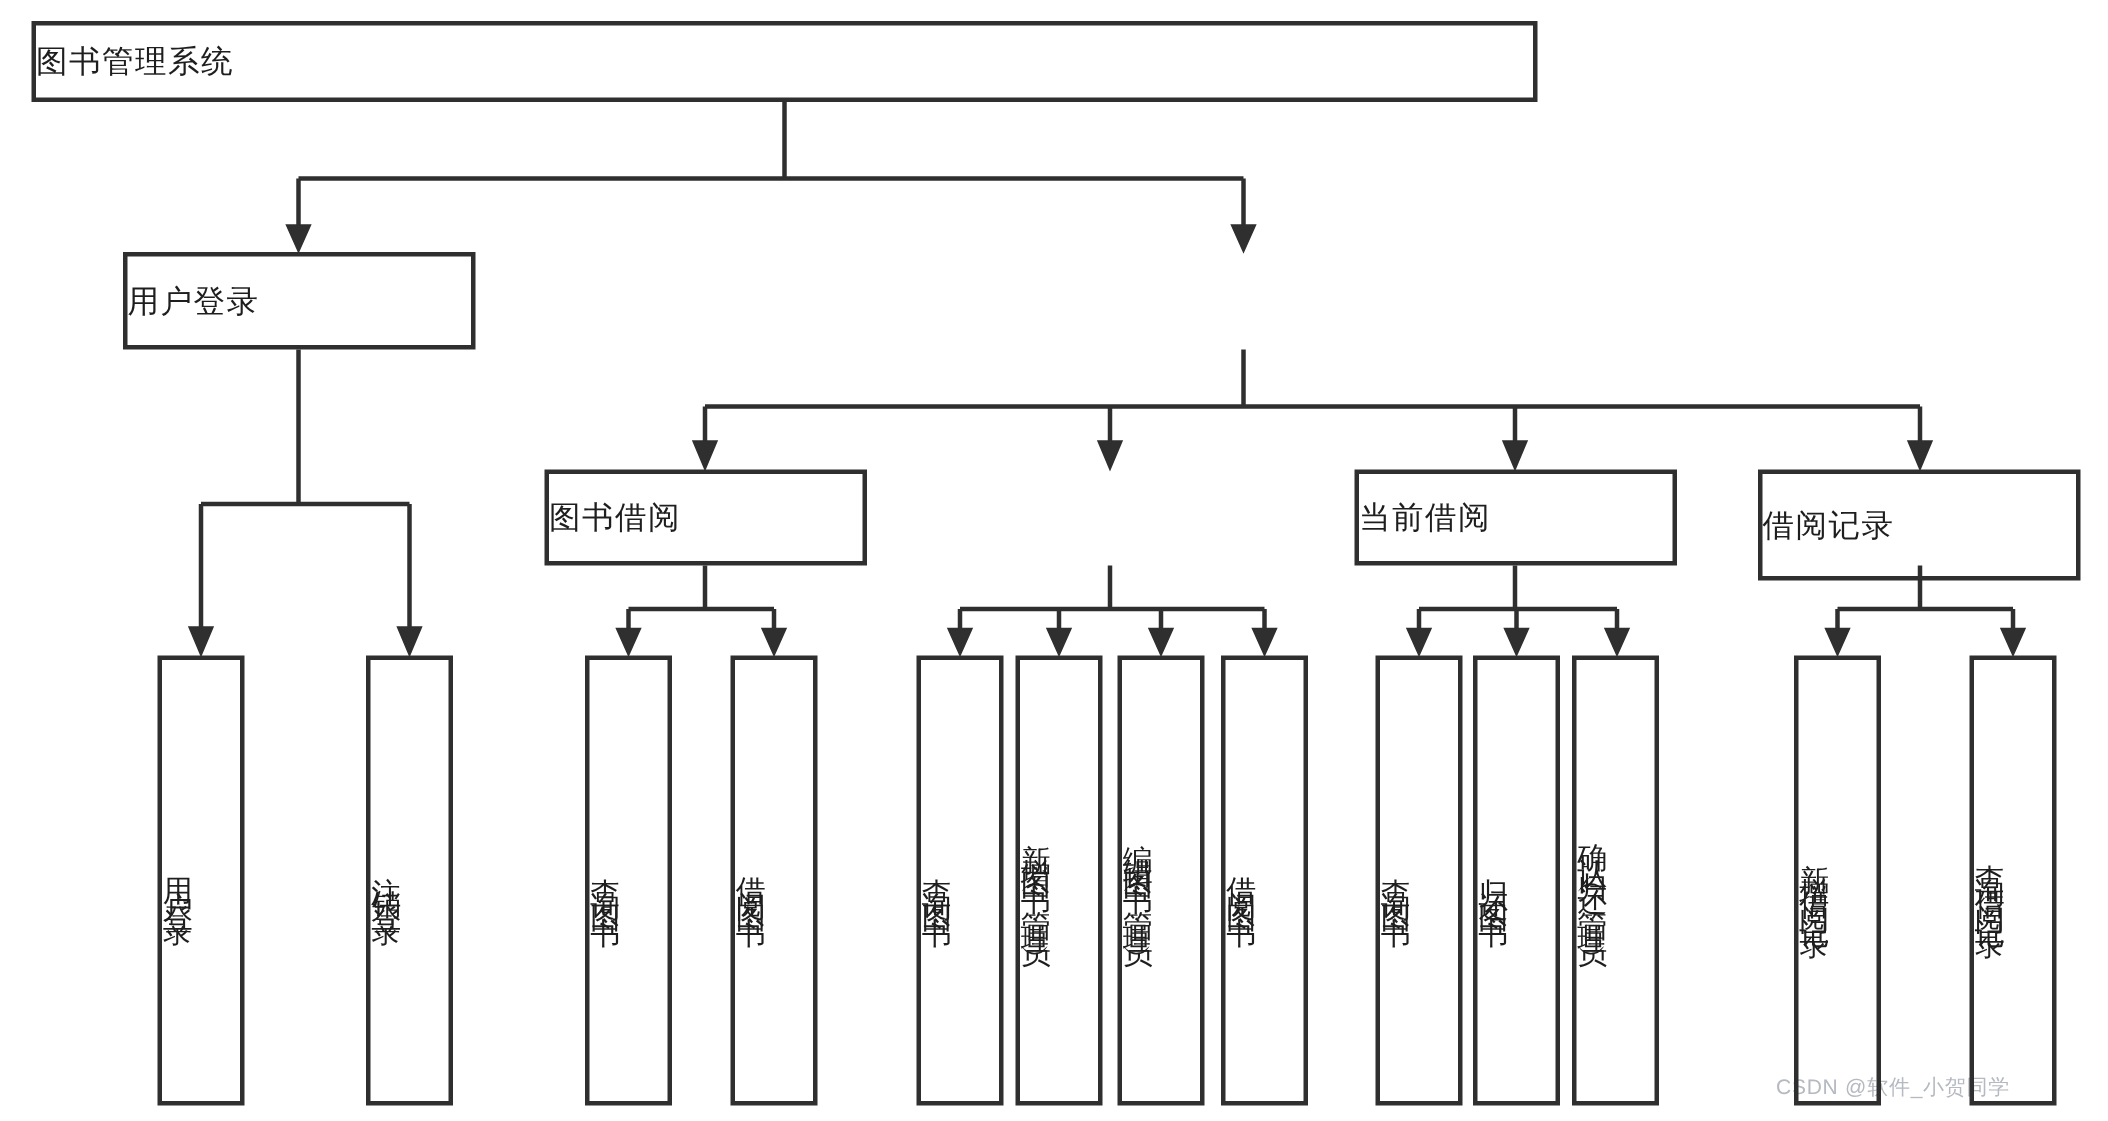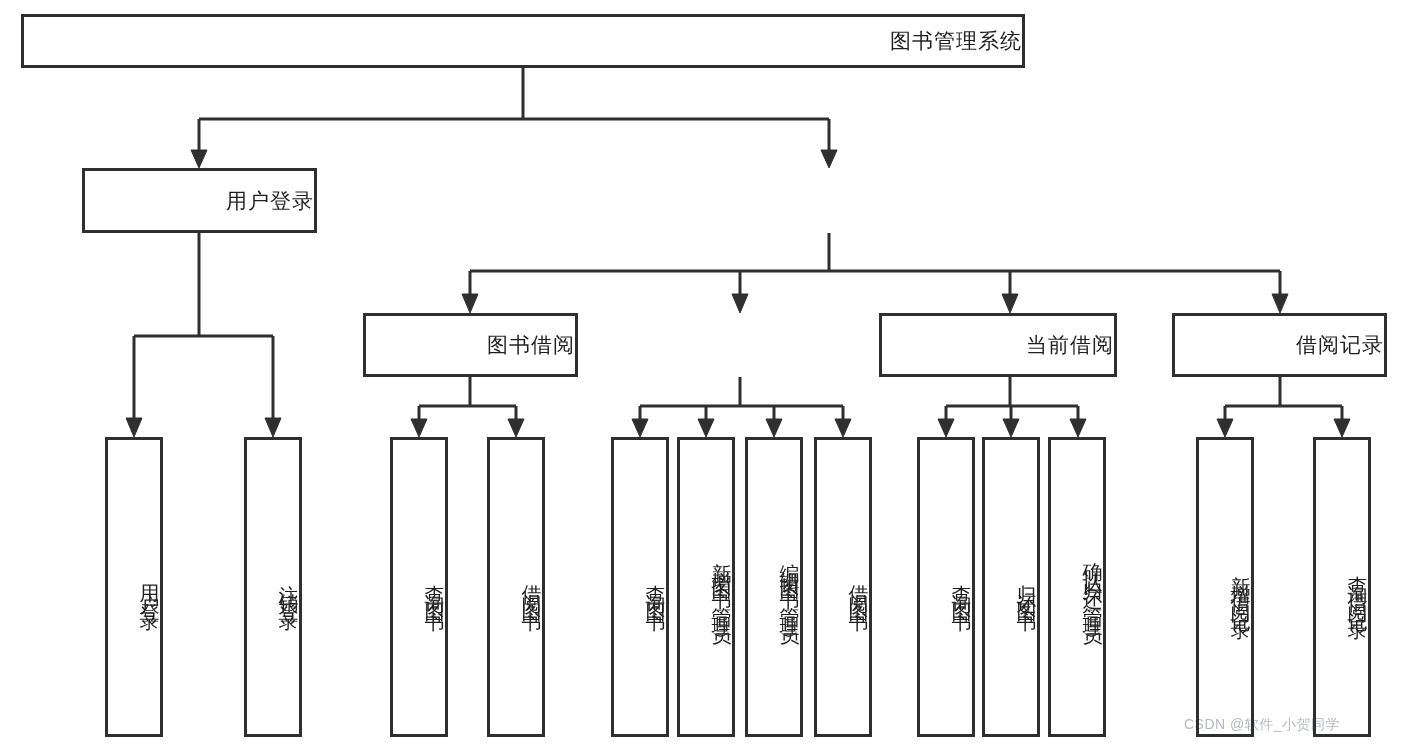--- a/index.html
+++ b/index.html
@@ -30,21 +30,21 @@
     stroke: var(--line, #2f2f2f);
     stroke-width: 1;
   }
   .node {
     position: absolute;
     box-sizing: border-box;
     border: 3px solid var(--line, #2f2f2f);
     background: transparent;
     display: flex;
     align-items: center;
-    justify-content: flex-end;
+    justify-content: flex-start;
     color: var(--text, #1e1e1e);
     z-index: 3;
   }
   .node.h { font-size: 21px; letter-spacing: 1px; white-space: nowrap; }
   .node.v { width: 58px; }
   .node.v .vtext {
     writing-mode: vertical-rl;
     text-orientation: mixed;
     font-size: 20px;
     letter-spacing: 9px;
@@ -149,24 +149,24 @@
     <span>图书管理系统</span>
   </div>
 
   <div class="node h" style="left:82px; top:168px; width:235px; height:65px;">
     <span>用户登录</span>
   </div>
 
   <div class="node h" style="left:363px; top:313px; width:215px; height:64px;">
     <span>图书借阅</span>
   </div>
-  <div class="node h" style="left:879px; top:313px; width:238px; height:64px;">
+  <div class="node h" style="left:903px; top:313px; width:215px; height:64px;">
     <span>当前借阅</span>
   </div>
-  <div class="node h" style="left:1172px; top:313px; width:215px; height:64px;">
+  <div class="node h" style="left:1172px; top:313px; width:215px; height:74px;">
     <span>借阅记录</span>
   </div>
 
   <div class="node v" style="left:105px; top:437px; height:300px;">
     <span class="vtext">用户登录</span>
   </div>
   <div class="node v" style="left:244px; top:437px; height:300px;">
     <span class="vtext">注销登录</span>
   </div>
   <div class="node v" style="left:390px; top:437px; height:300px;">

